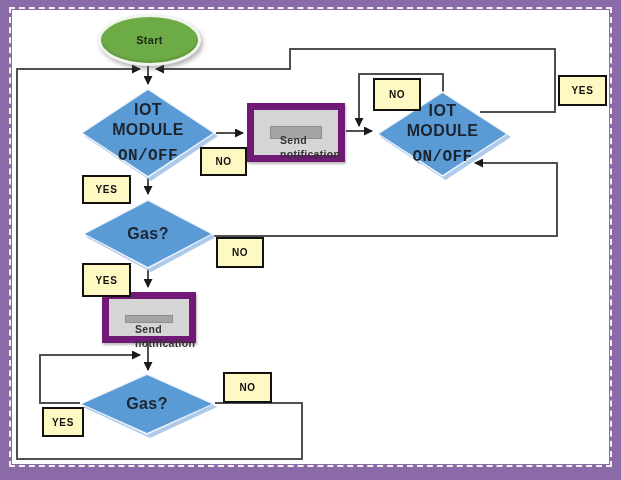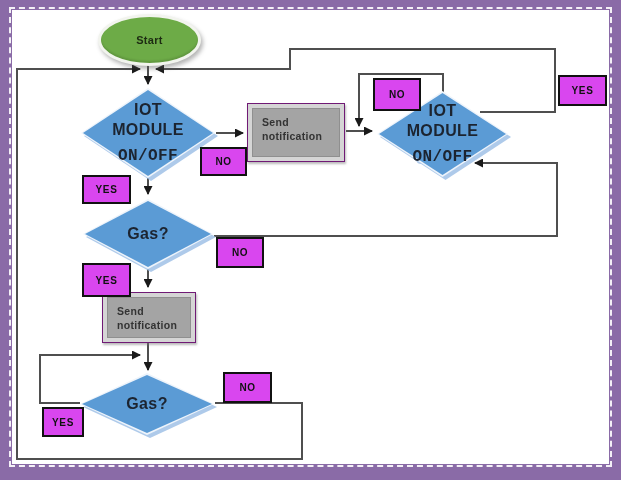--- a/index.html
+++ b/index.html
@@ -37,34 +37,34 @@
     font-size:16px;font-weight:700;color:#1c2430;letter-spacing:.4px;line-height:1.25;
   }
   .diamond .content .gap-top{margin-top:6px;font-family:Liberation Mono, monospace;}
   #diamond-iot-left {left:81px; top:88px; width:134px;height:90px;}
   #diamond-iot-right{left:377px;top:91px; width:131px;height:86px;}
   #diamond-gas-1    {left:83px; top:199px;width:130px;height:70px;}
   #diamond-gas-2    {left:80px; top:373px;width:134px;height:62px;}
 
   
   .process{
-    position:absolute;background:#d5d5d5;border:1px solid #701a75;padding:4px;
+    position:absolute;background:#d5d5d5;border:7px solid #701a75;padding:16px;
     box-shadow:1px 2px 2px rgba(120,120,120,.5);
   }
   .process .inner{
     width:100%;height:100%;box-sizing:border-box;background:#a4a4a4;
     border:1px solid #8f8f8f;padding:6px 6px 0 9px;
     font-size:10.5px;font-weight:600;color:#333;line-height:1.35;letter-spacing:.3px;
   }
   #process-send-1{left:247px;top:103px;width:98px;height:59px;box-sizing:border-box;}
   #process-send-2{left:102px;top:292px;width:94px;height:51px;box-sizing:border-box;}
 
   
   .edge-label{
-    position:absolute;background:#d946ef;border:2px solid #111111;
+    position:absolute;background:#fef9c3;border:2px solid #111111;
     display:flex;align-items:center;justify-content:center;
     font-size:10px;font-weight:700;color:#111;letter-spacing:.6px;
   }
   #label-iot-left-yes {left:82px; top:175px;width:45px;height:25px;}
   #label-iot-left-no  {left:200px;top:147px;width:43px;height:25px;}
   #label-gas1-yes     {left:82px; top:263px;width:45px;height:30px;}
   #label-gas1-no      {left:216px;top:237px;width:44px;height:27px;}
   #label-gas2-yes     {left:42px; top:407px;width:38px;height:26px;}
   #label-gas2-no      {left:223px;top:372px;width:45px;height:27px;}
   #label-iot-right-no {left:373px;top:78px; width:44px;height:29px;}

